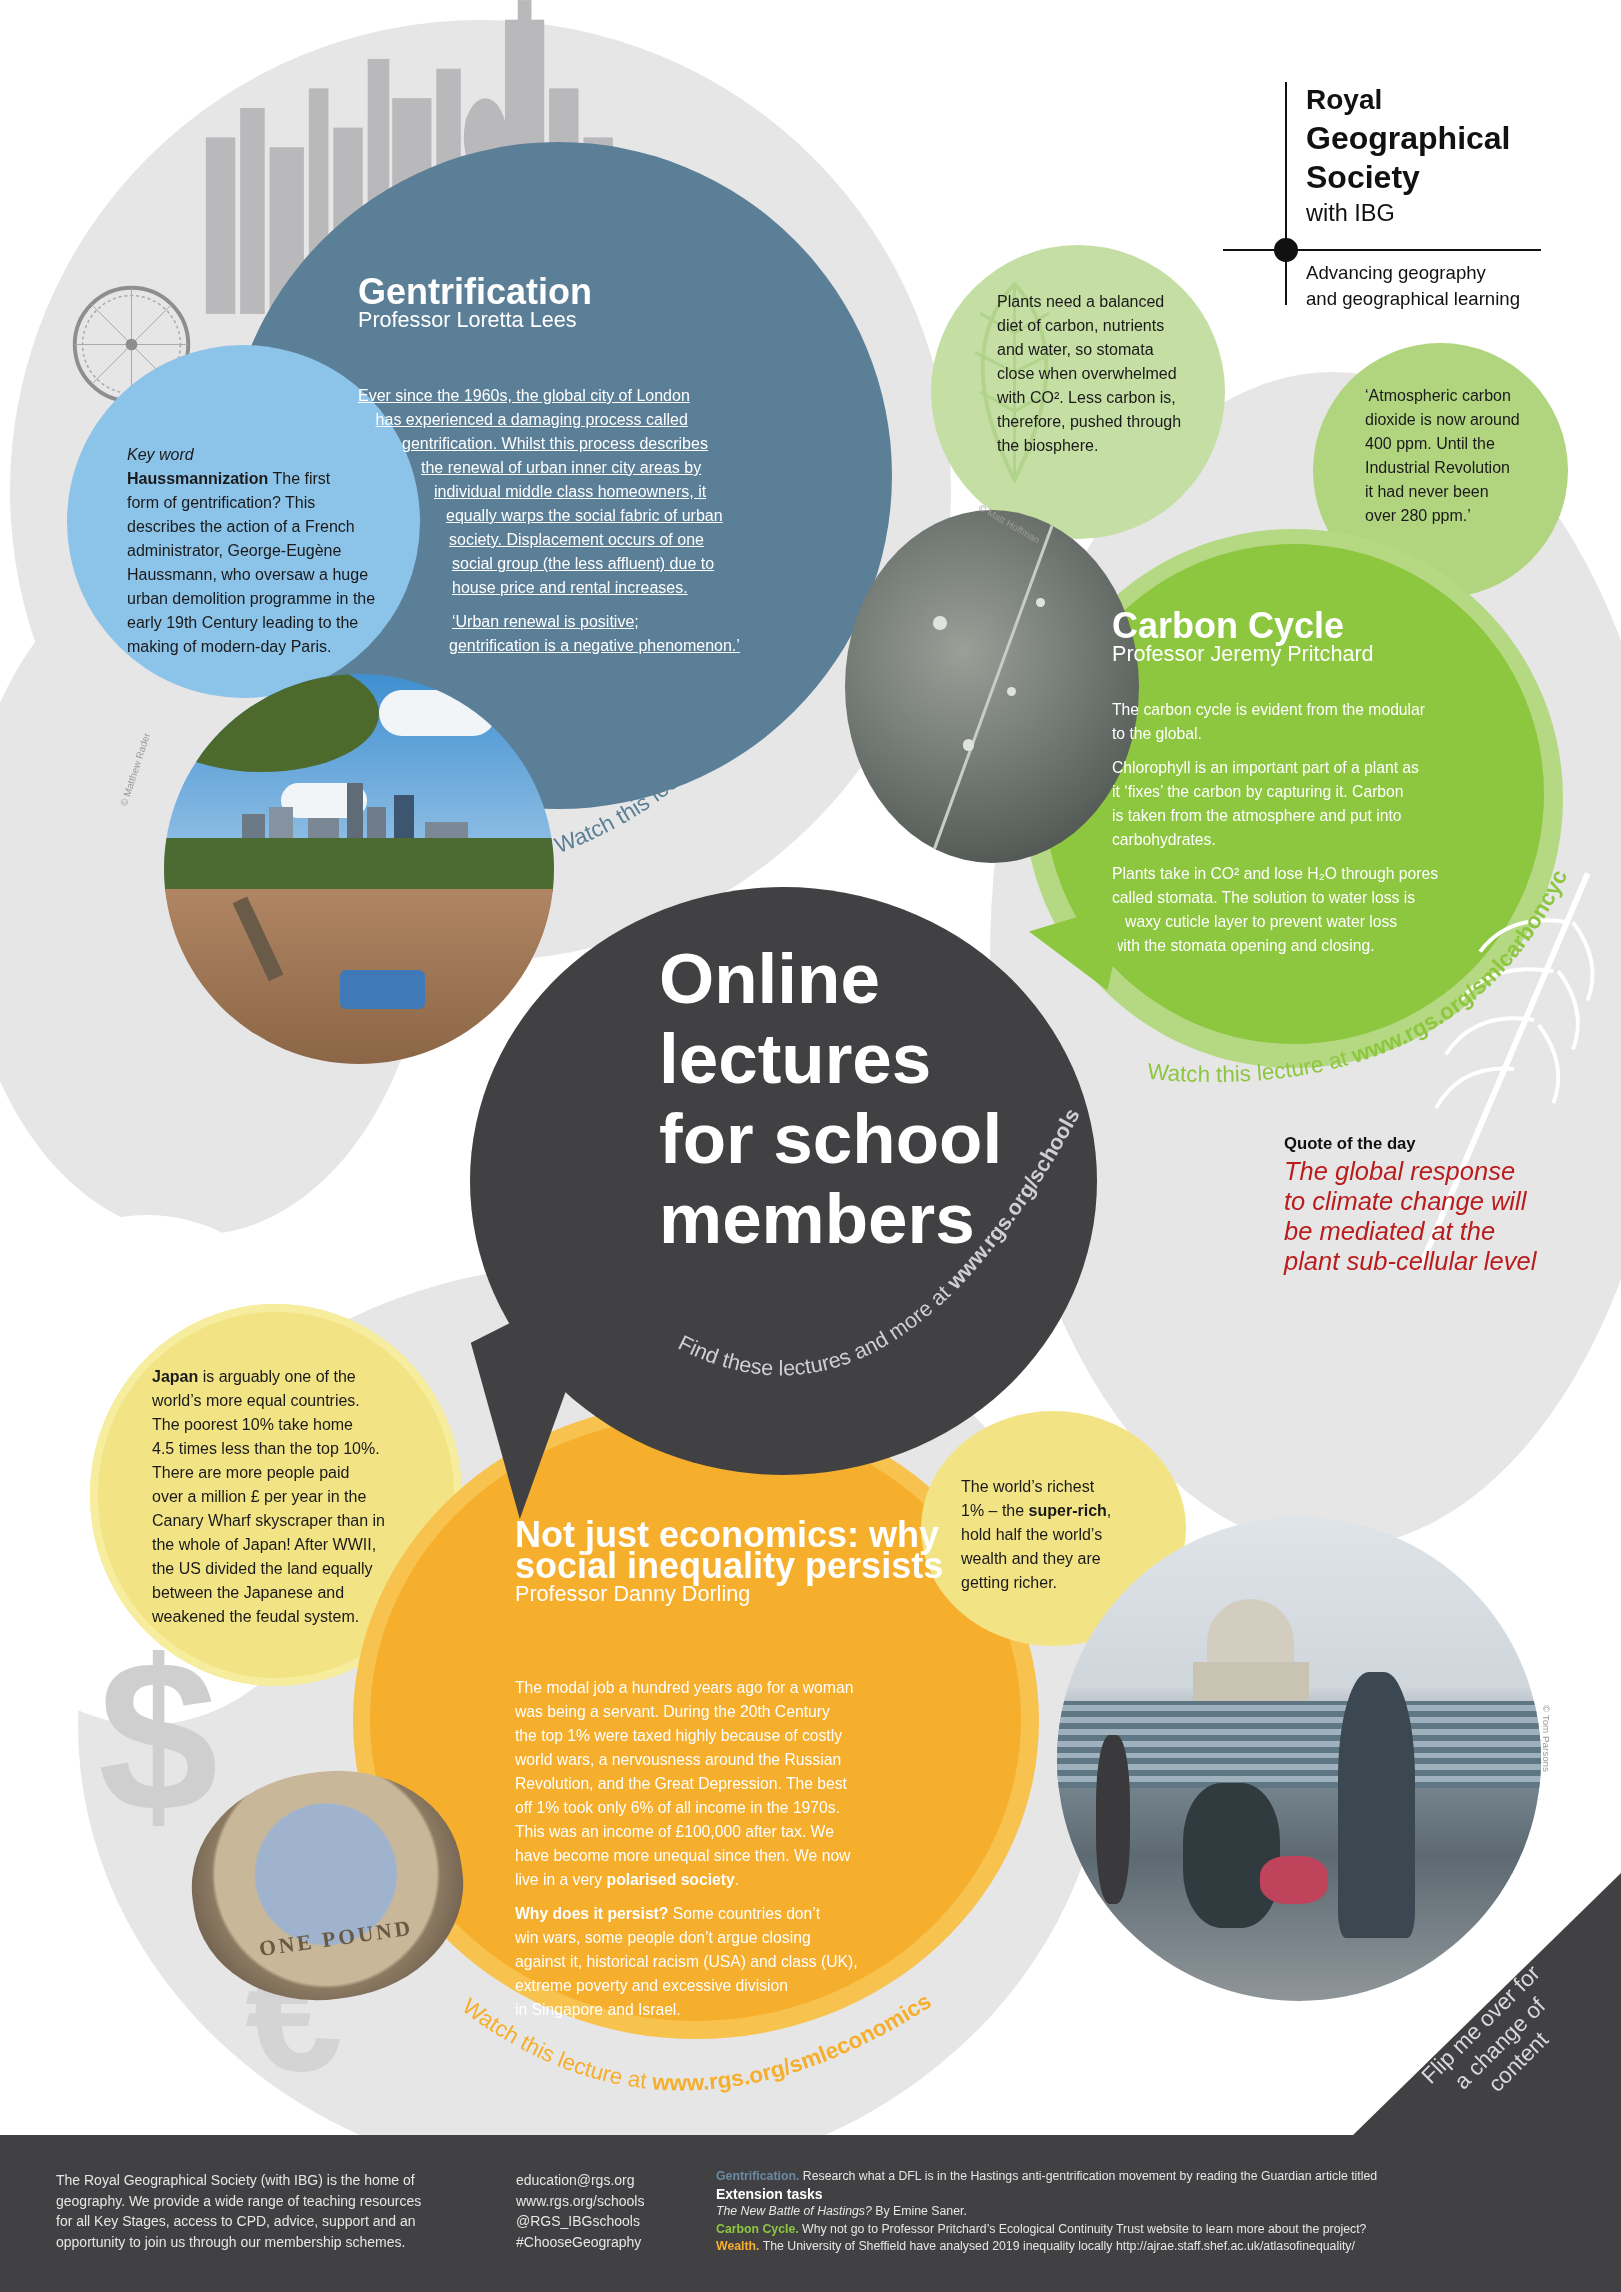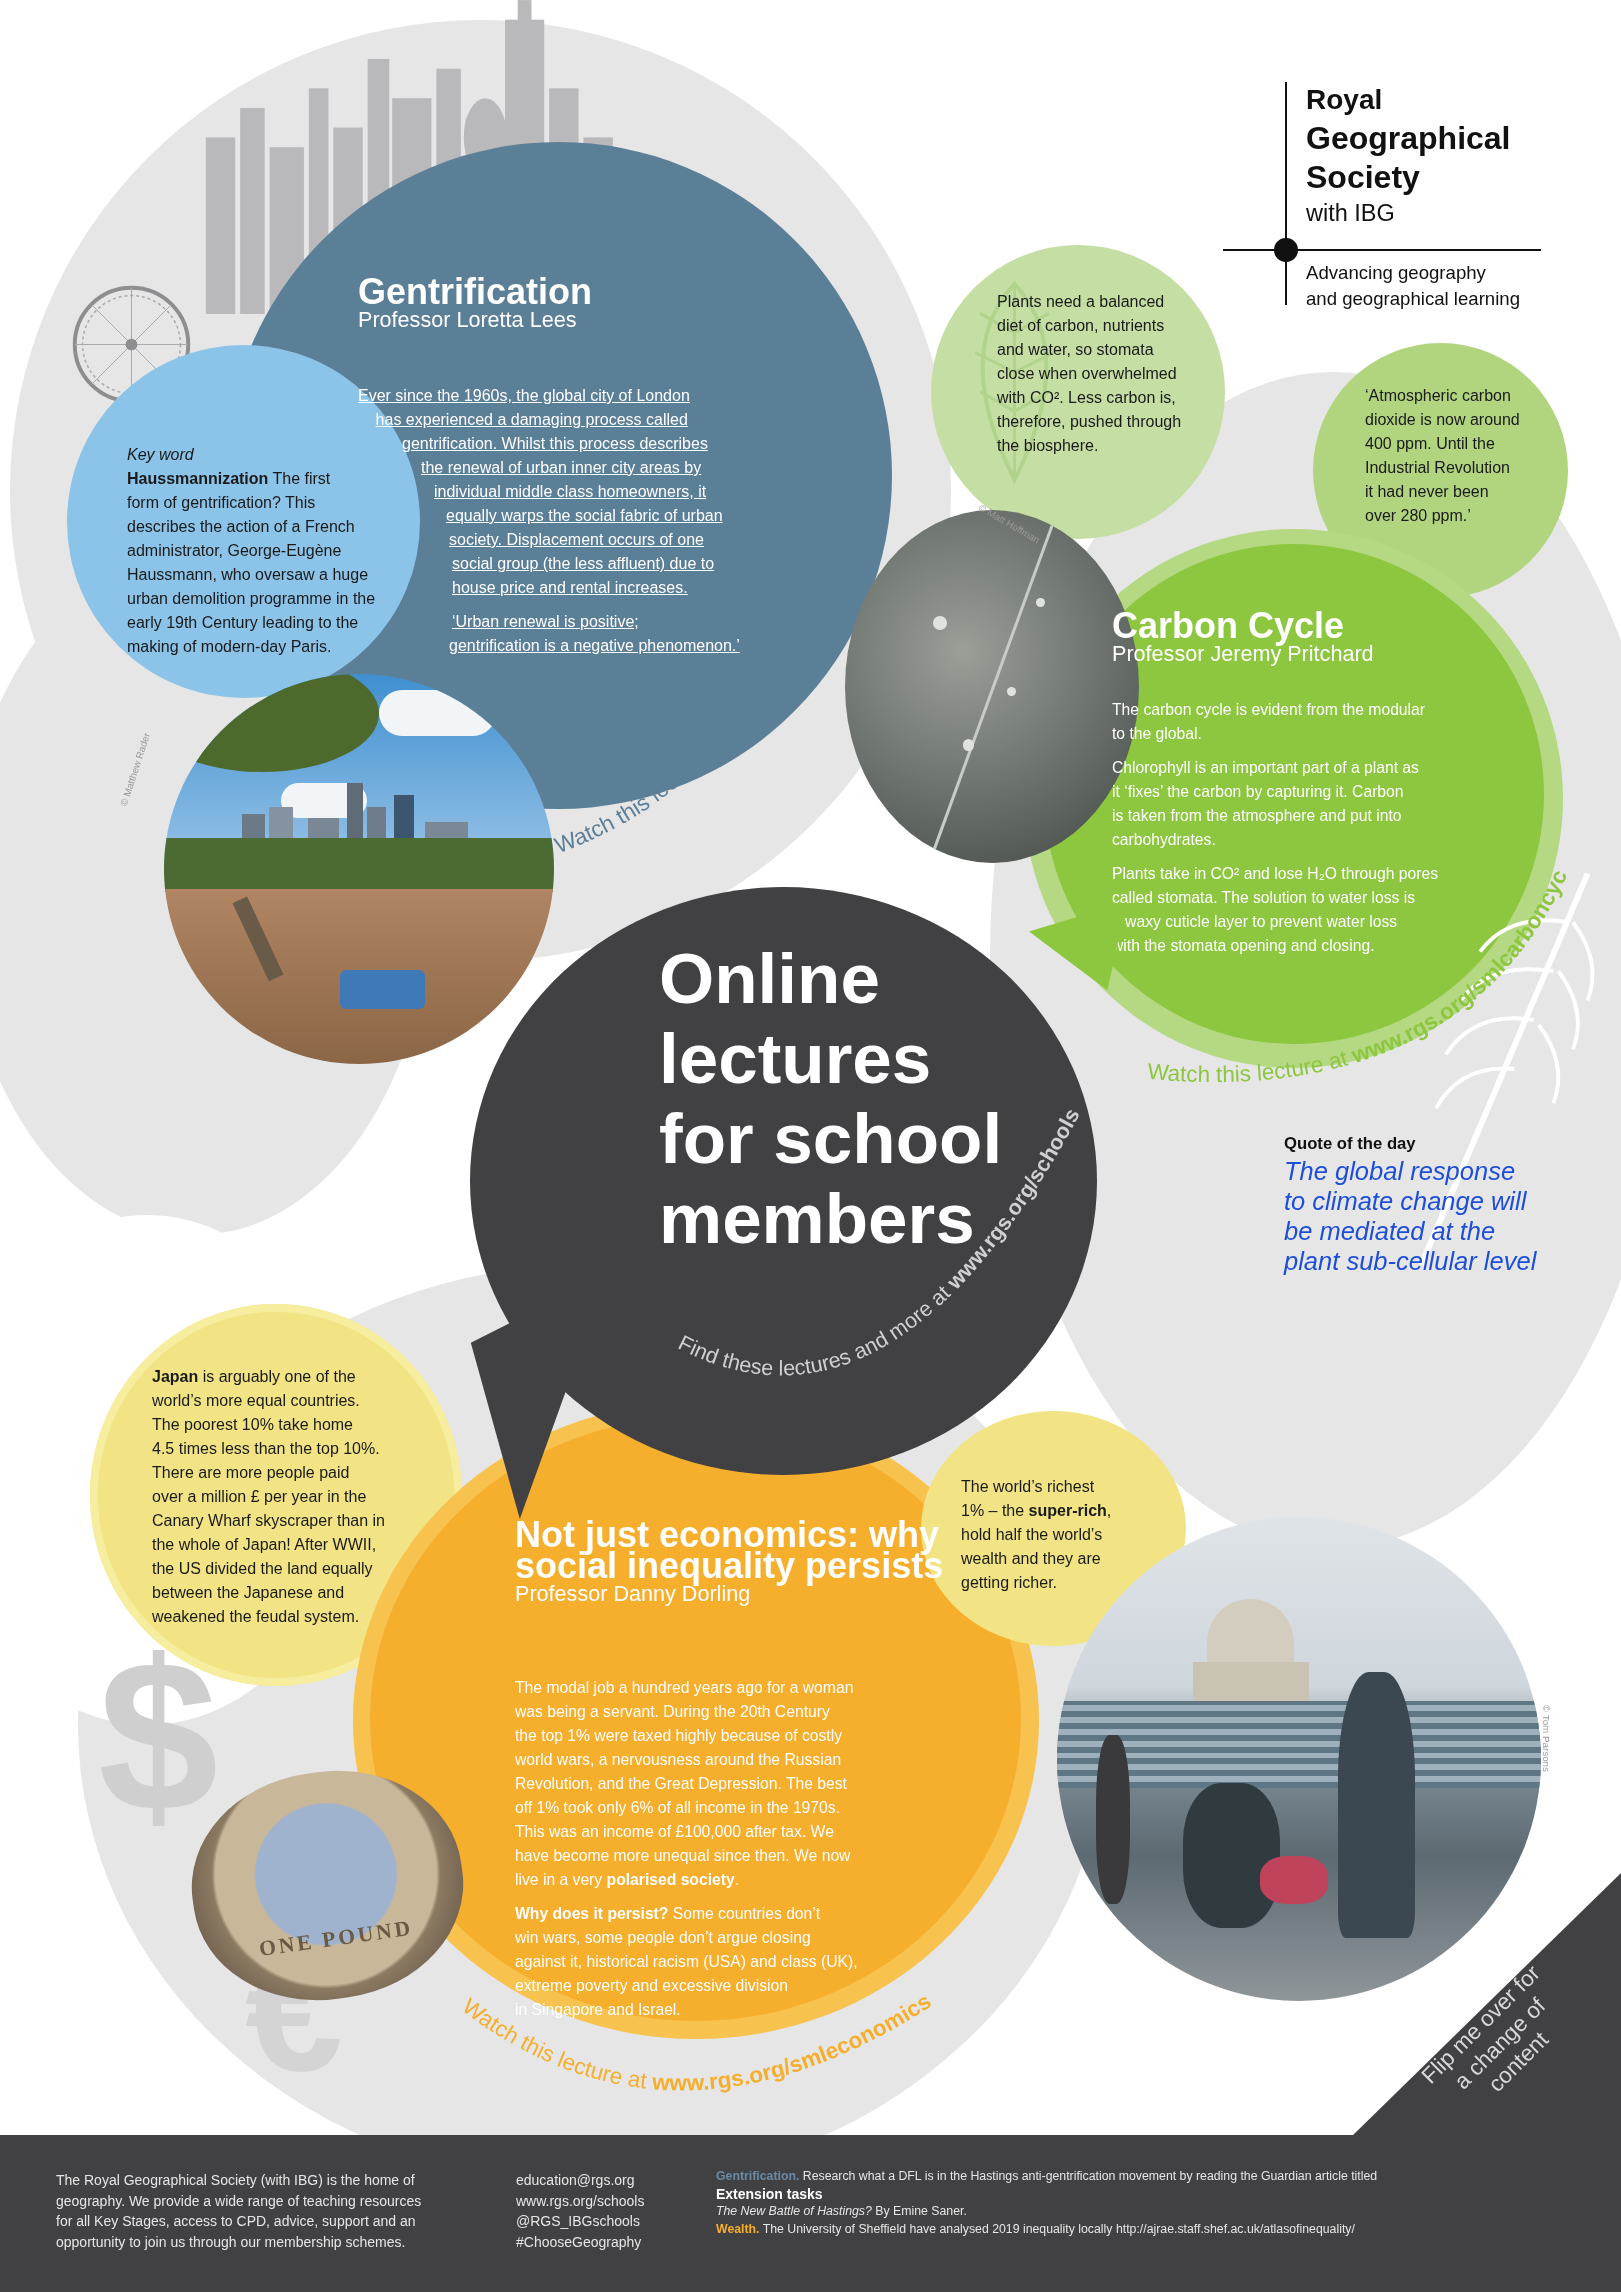--- a/index.html
+++ b/index.html
@@ -228,21 +228,21 @@
   <defs>
       <path id="pathCarbon" d="M 10 220 Q 330 250 440 10"></path>
     </defs>
   <text font-family="Liberation Sans, sans-serif" font-size="23" fill="#8dc63f">
     <textPath href="#pathCarbon"><tspan>Watch this lecture at </tspan><tspan font-weight="bold">www.rgs.org/smlcarboncycle</tspan></textPath>
   </text>
 </svg>
 
 <div class="txt" style="left:1264px; top:1132px;margin-left:20px;">
   <div style="font-weight:bold; font-size:16.7px; line-height:23.5px; color:#111;">Quote of the day</div>
-  <div style="font-style:italic; font-size:25.5px; line-height:30px; color:#1d4ed8;">
+  <div style="font-style:italic; font-size:25.5px; line-height:30px; color:#b91c1c;">
     <div>The global response</div>
     <div>to climate change will</div>
     <div>be mediated at the</div>
     <div>plant sub-cellular level</div>
   </div>
 </div>
 
 <div class="circle" style="left:90px; top:1304px; width:372px; height:382px; background:#f2e485; box-shadow: 0 0 0 7.8px #f7ed9f inset;"></div>
 <div class="circle" style="left:353px; top:1402px; width:686px; height:637px; background:#f8c24e;"></div>
 <div class="circle" style="left:370px; top:1417px; width:651px; height:604px; background:#f6ae2d;"></div>
@@ -368,17 +368,20 @@
     <div>@RGS_IBGschools</div>
     <div>#ChooseGeography</div>
   </div>
   <div class="txt" style="left:716px; top:33px; width:882px; font-size:12.3px; line-height:17.6px;">
     <div>
       <b style="color:#6a8aa3;">Gentrification.</b><span> Research what a DFL is in the Hastings anti-gentrification movement by reading the Guardian article titled</span>
     </div>
     <div style="font-weight:bold; font-size:14px; color:#fff;">Extension tasks</div>
     <div><i>The New Battle of Hastings?</i><span> By Emine Saner.</span></div>
     <div>
+      <b style="color:#8dc63f;">Carbon Cycle.</b><span> Why not go to Professor Pritchard’s Ecological Continuity Trust website to learn more about the project?</span>
+    </div>
+    <div>
       <b style="color:#f6ae2d;">Wealth.</b><span> The University of Sheffield have analysed 2019 inequality locally http://ajrae.staff.shef.ac.uk/atlasofinequality/</span>
     </div>
   </div>
 </div>
 
 
 </body></html>

